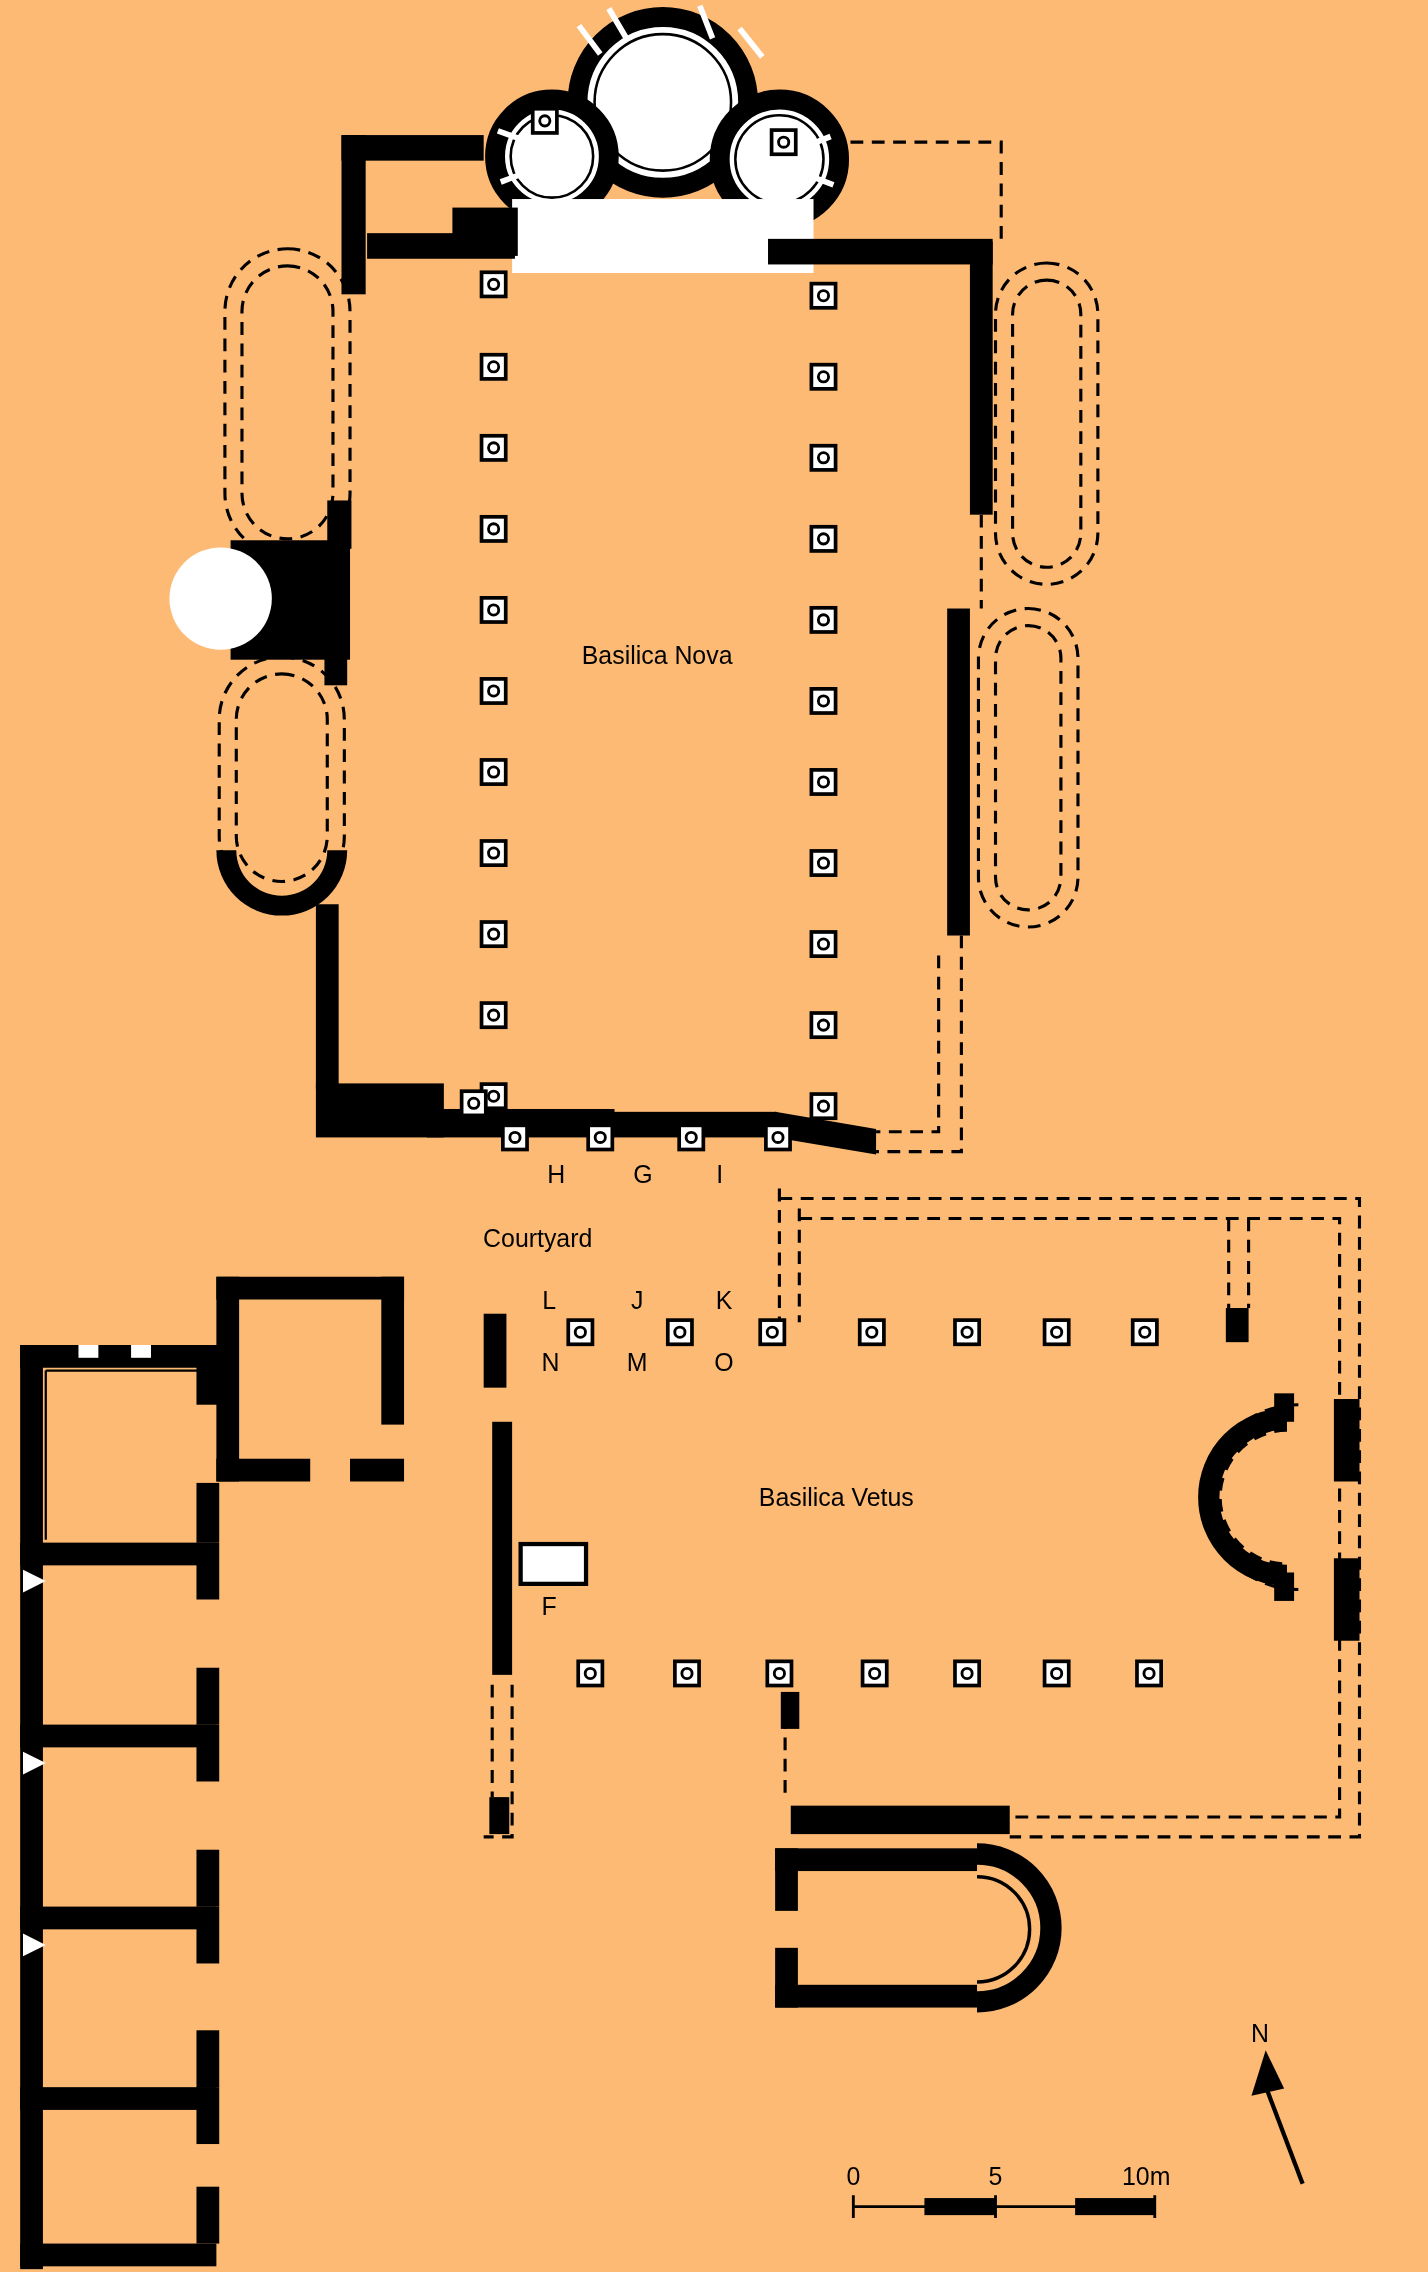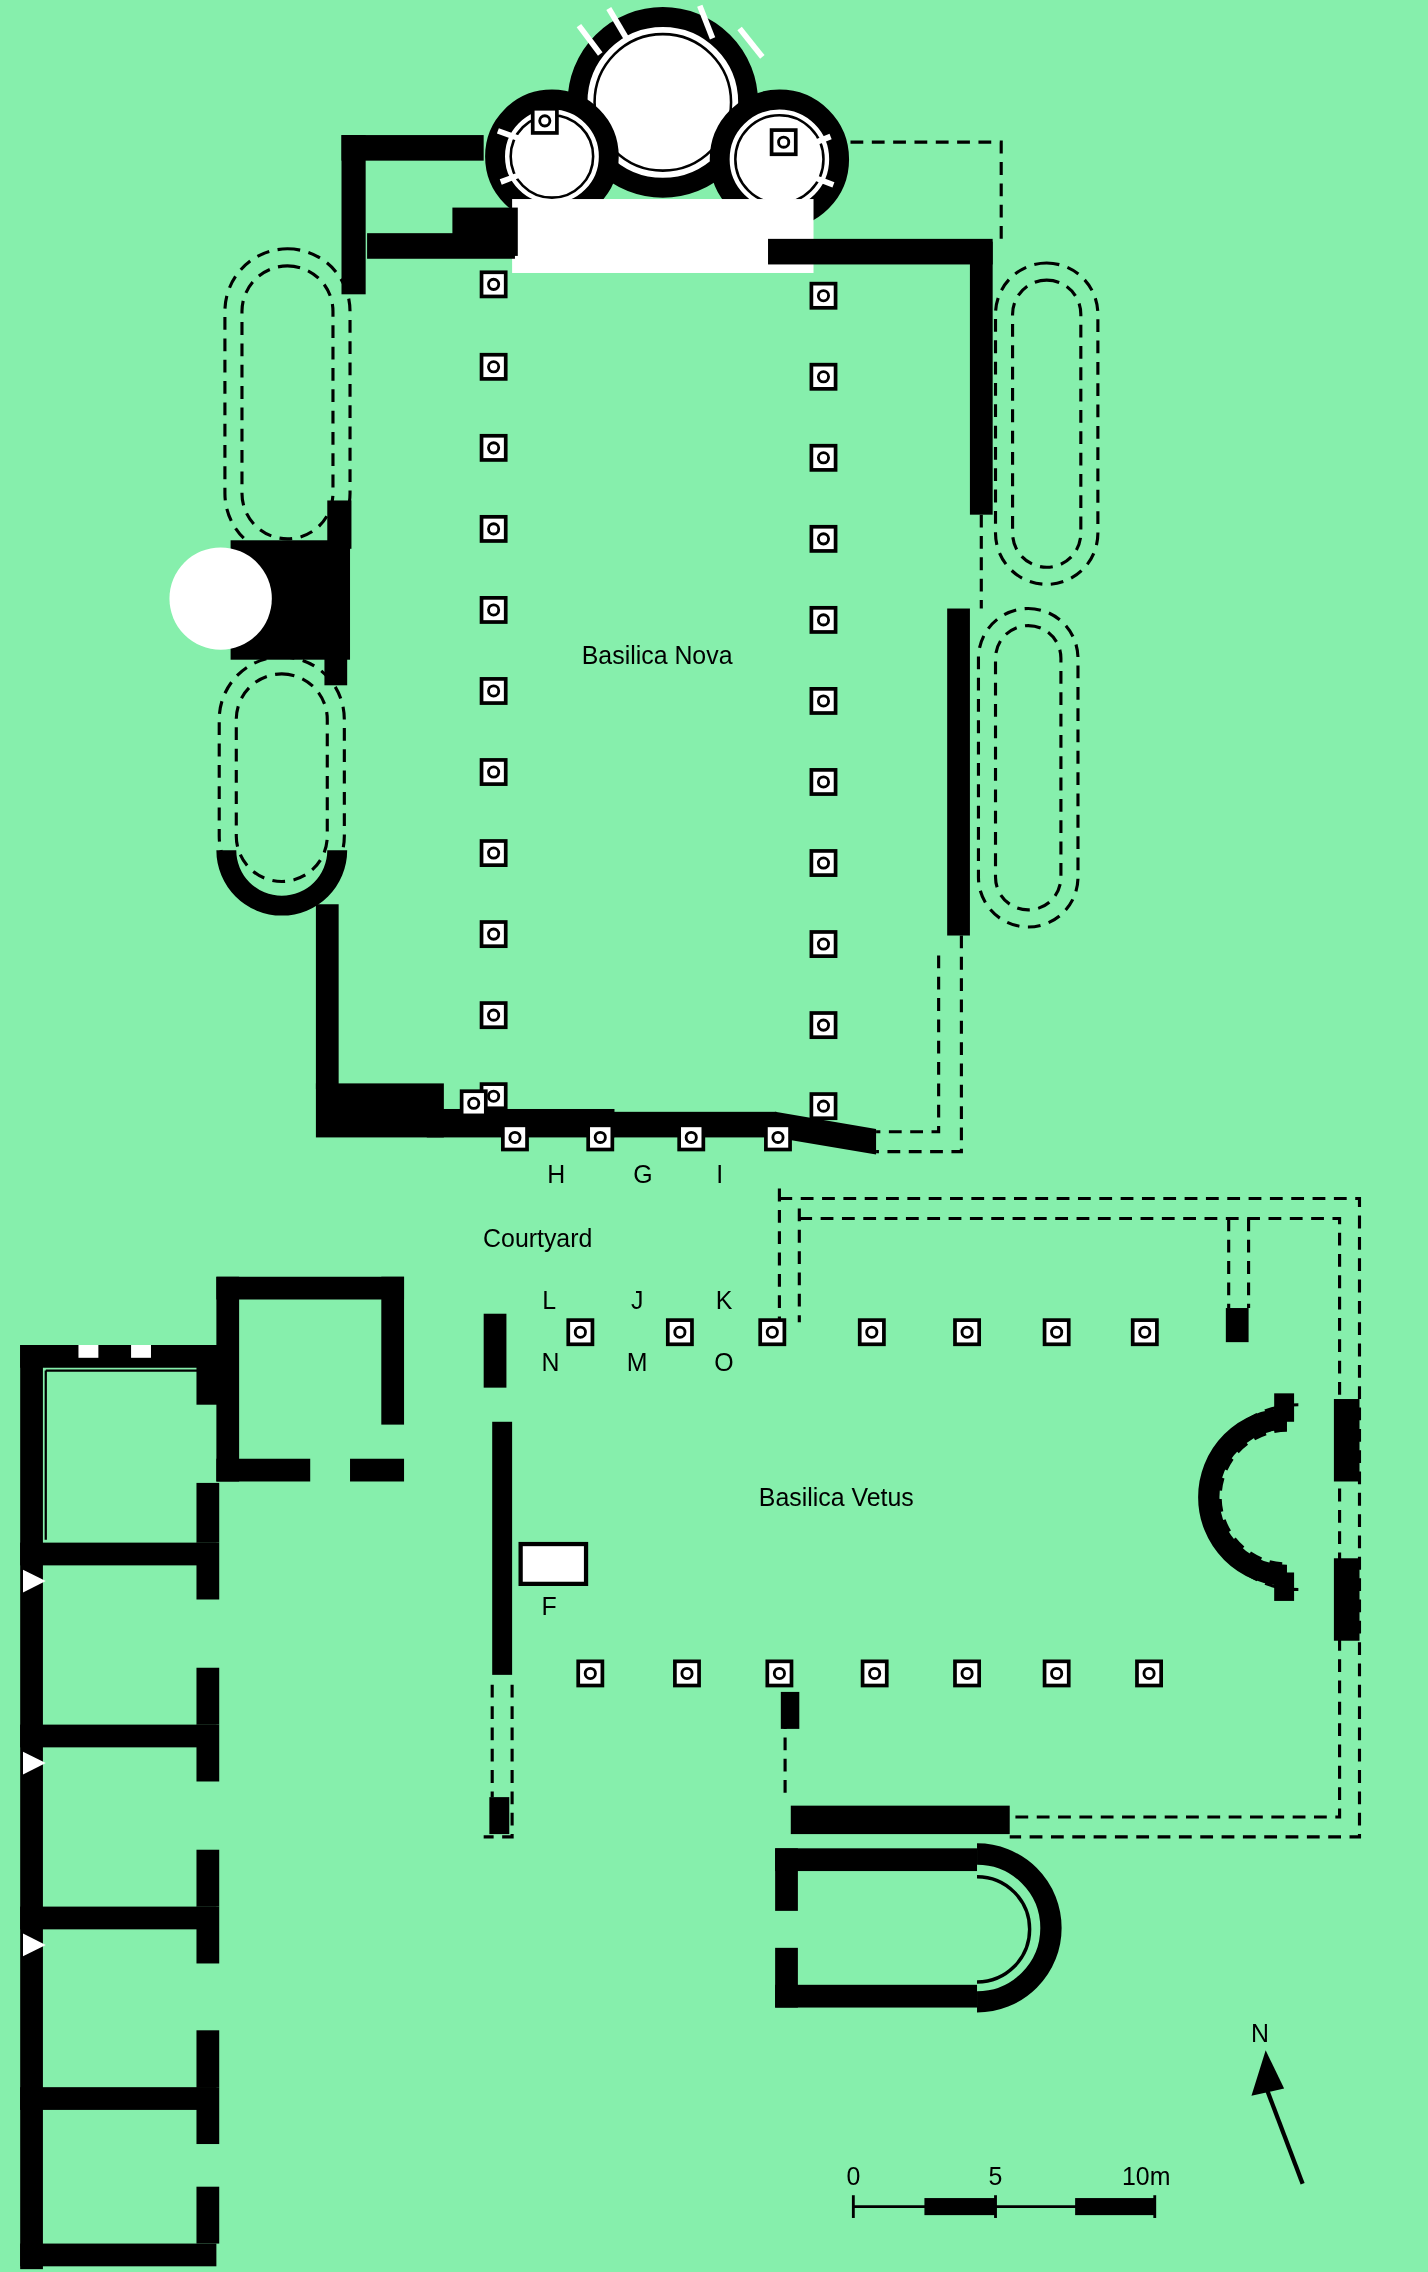--- a/index.html
+++ b/index.html
@@ -1,16 +1,16 @@
 <!DOCTYPE html>
 <html><head>
 <meta charset="utf-8">
 <style>
   html,body{margin:0;padding:0;background:#ffffff;}
-  .canvas{position:relative;width:1428px;height:2272px;background:#86efac;overflow:hidden;}
+  .canvas{position:relative;width:1428px;height:2272px;background:#fdba74;overflow:hidden;}
   svg{display:block;}
   text{font-family:"Liberation Sans","DejaVu Sans",sans-serif;fill:#000;}
   .lbl{font-size:17.5px;}
 </style>
 </head>
 <body>
 
 <div class="canvas">
 <svg width="1428" height="2272" viewBox="0 0 1004 1598">
   <defs>

